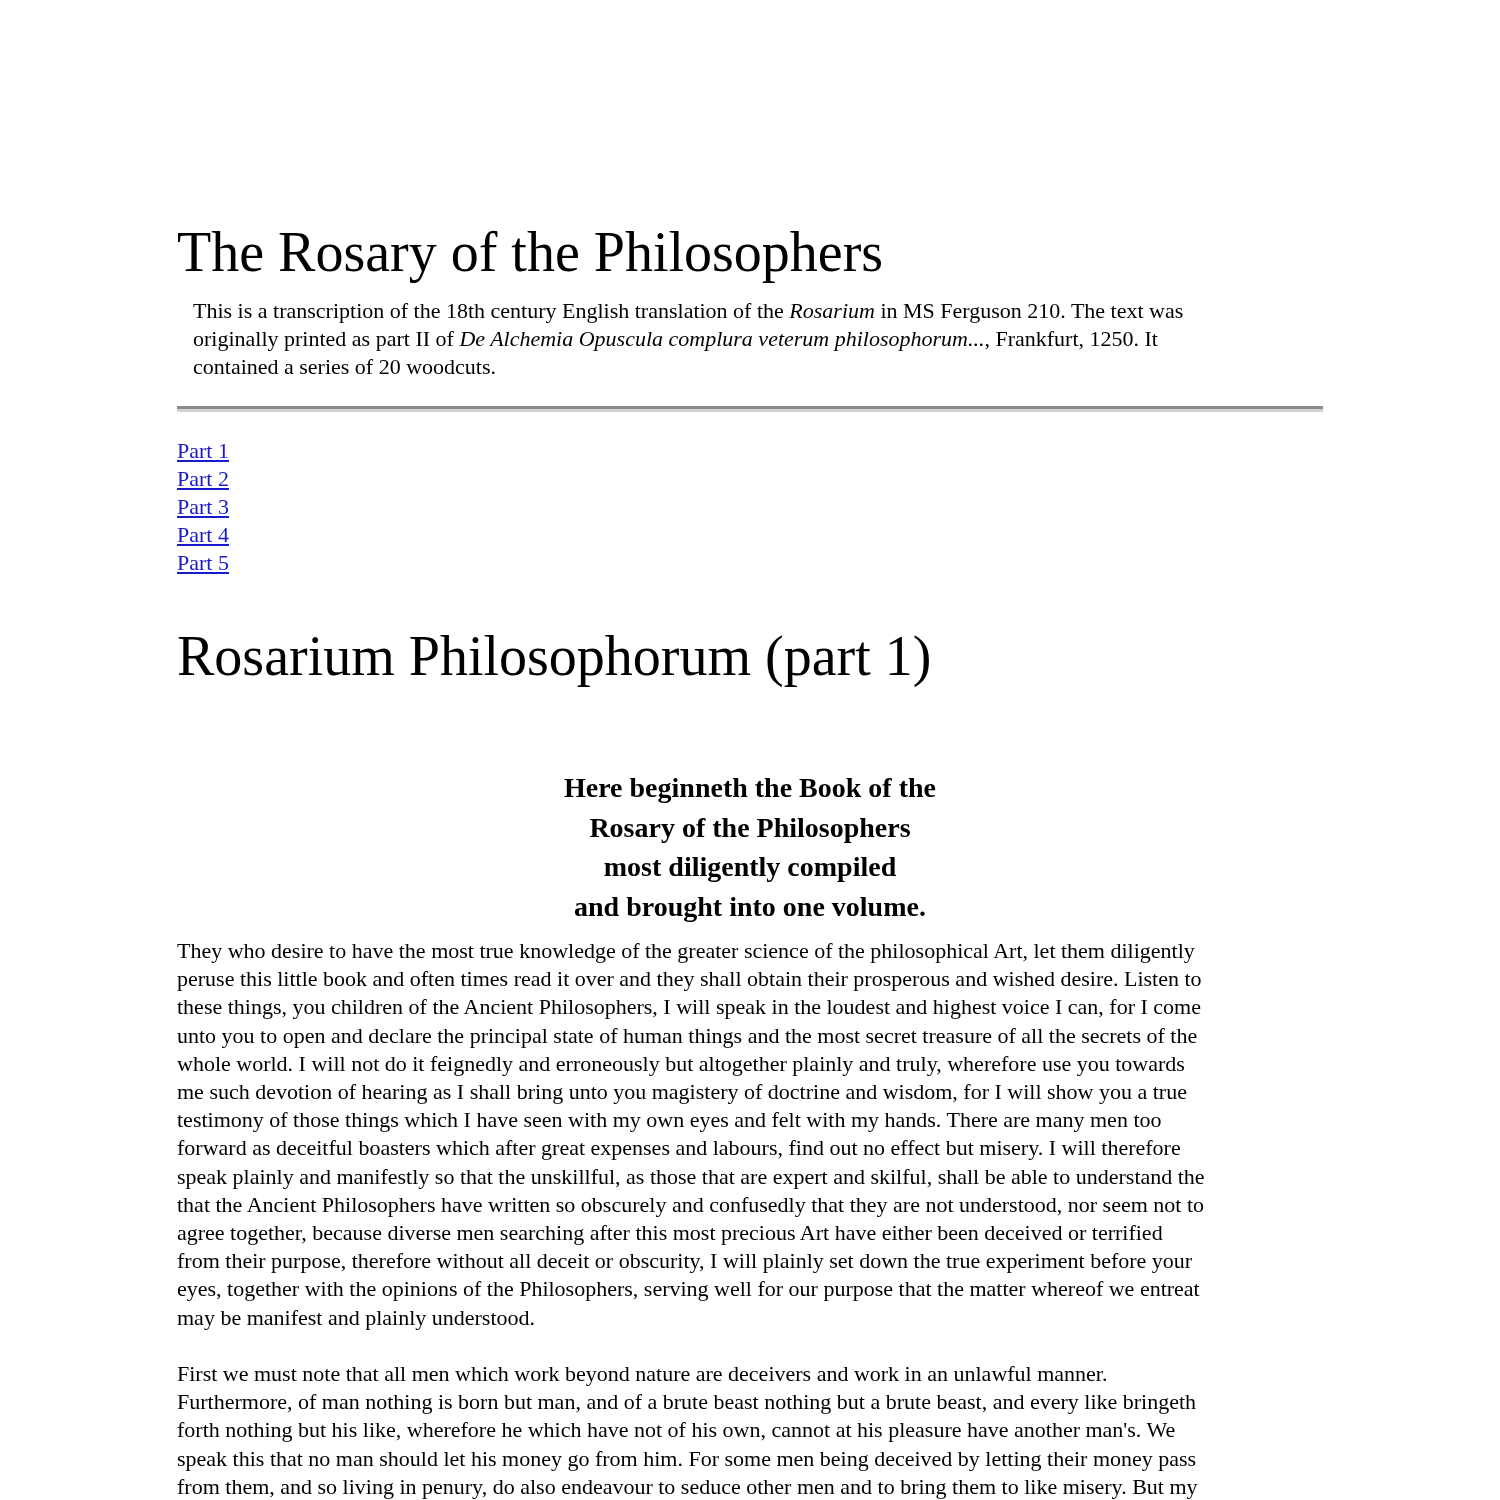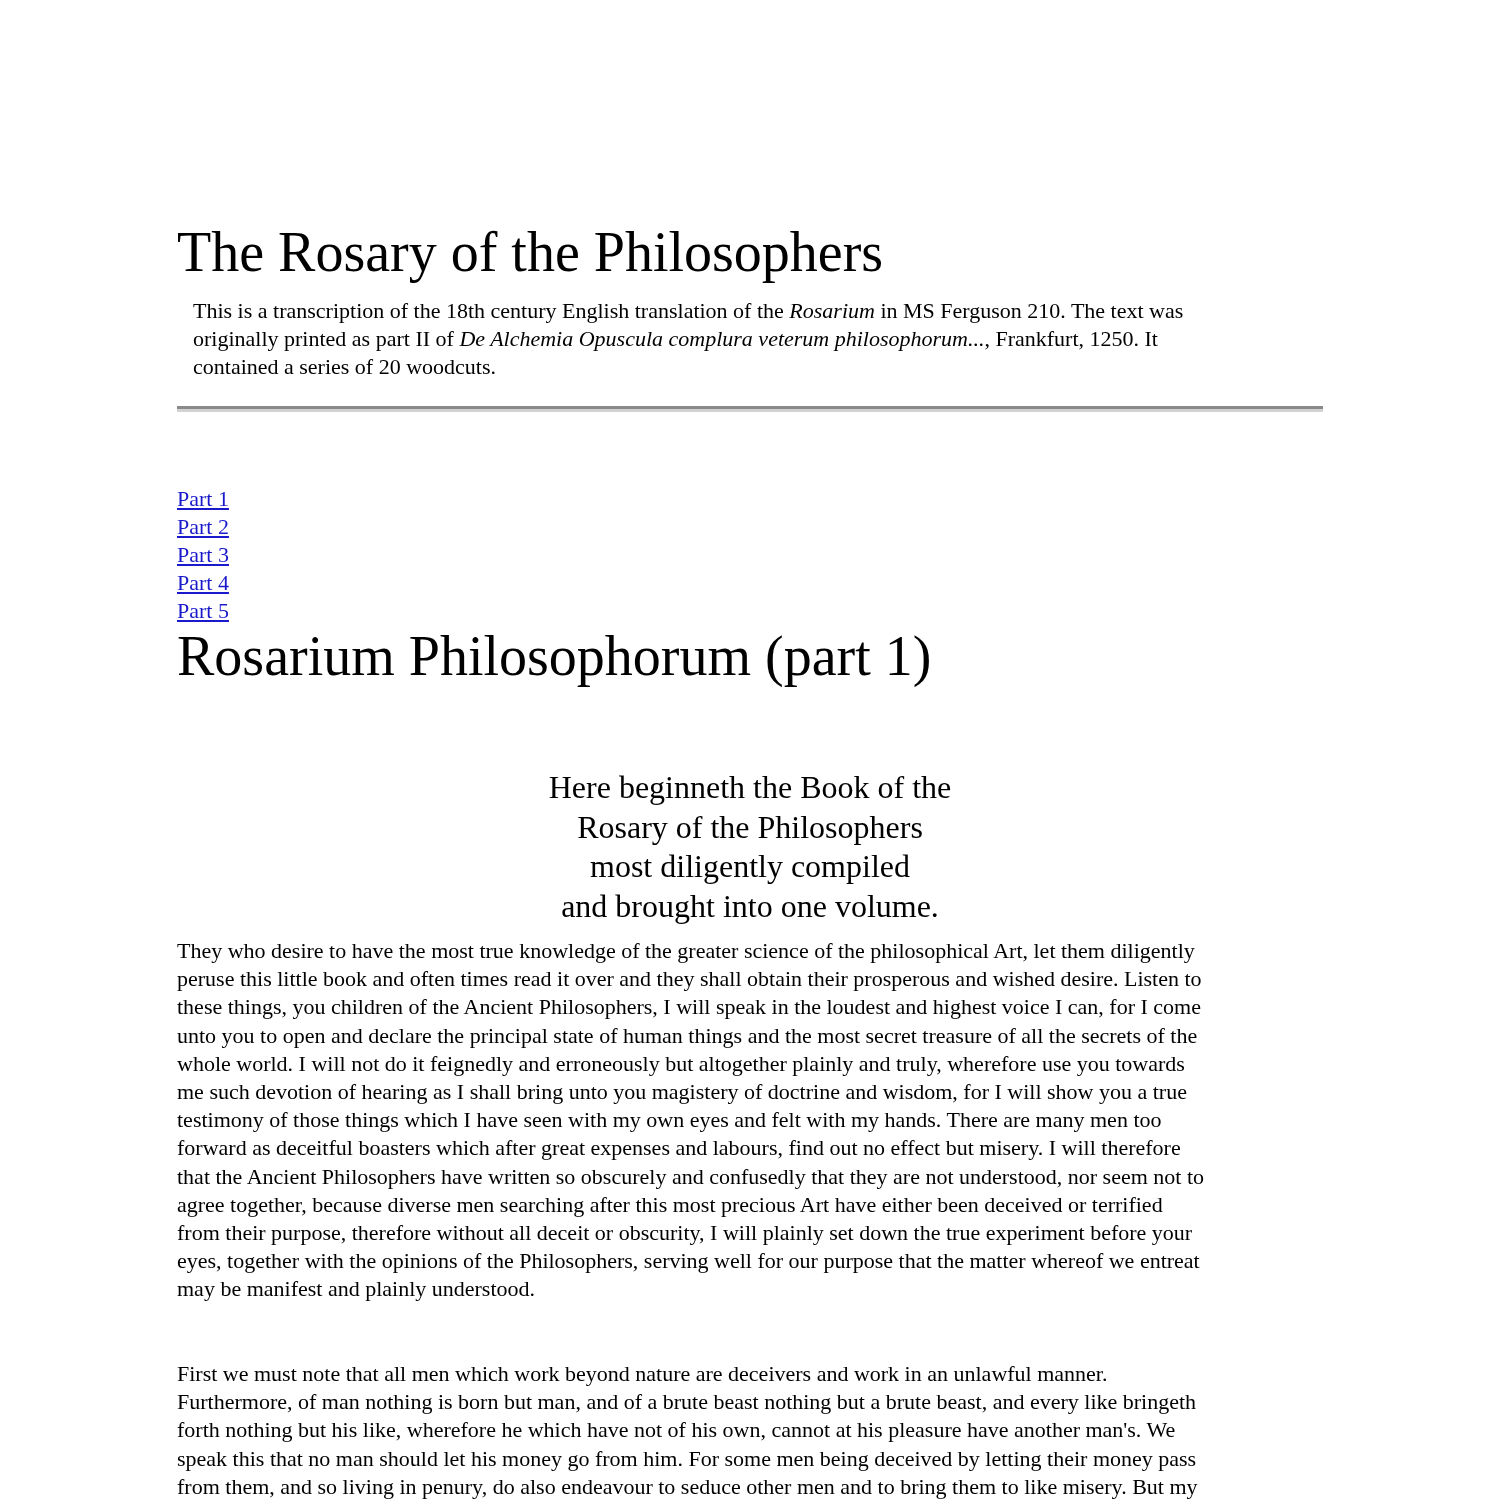--- a/index.html
+++ b/index.html
@@ -51,37 +51,36 @@
     box-sizing: border-box;
     border-top: 3px solid #8a8a8a;
     border-bottom: 3px solid #d2d2d2;
   }
   .toc {
     position: absolute;
     left: 0;
     top: 437px;
     font-size: 22px;
     line-height: 28px;
-    margin-top: 48px;
   }
   .toc a {
     display: block;
     color: #1a1acc;
     text-decoration: underline;
     white-space: nowrap;
     width: max-content;
   }
   .subhead {
     position: absolute;
     left: 0;
     top: 768px;
     width: 1146px;
     text-align: center;
-    font-weight: normal;
-    font-size: 32px;
+    font-weight: bold;
+    font-size: 28px;
     line-height: 39.5px;
   }
   .subhead .ln { display: block; white-space: nowrap; }
   .centered-para {
     position: absolute;
     left: 0;
     top: 937px;
     width: 1146px;
     font-size: 22px;
     line-height: 28.2px;
@@ -132,20 +131,21 @@
 
   <div class="centered-para">
     <span class="ln">They who desire to have the most true knowledge of the greater science of the philosophical Art, let them diligently</span>
     <span class="ln">peruse this little book and often times read it over and they shall obtain their prosperous and wished desire. Listen to</span>
     <span class="ln">these things, you children of the Ancient Philosophers, I will speak in the loudest and highest voice I can, for I come</span>
     <span class="ln">unto you to open and declare the principal state of human things and the most secret treasure of all the secrets of the</span>
     <span class="ln">whole world. I will not do it feignedly and erroneously but altogether plainly and truly, wherefore use you towards</span>
     <span class="ln">me such devotion of hearing as I shall bring unto you magistery of doctrine and wisdom, for I will show you a true</span>
     <span class="ln">testimony of those things which I have seen with my own eyes and felt with my hands. There are many men too</span>
     <span class="ln">forward as deceitful boasters which after great expenses and labours, find out no effect but misery. I will therefore</span>
+    <span class="ln">speak plainly and manifestly so that the unskillful, as those that are expert and skilful, shall be able to understand the</span>
     <span class="ln">that the Ancient Philosophers have written so obscurely and confusedly that they are not understood, nor seem not to</span>
     <span class="ln">agree together, because diverse men searching after this most precious Art have either been deceived or terrified</span>
     <span class="ln">from their purpose, therefore without all deceit or obscurity, I will plainly set down the true experiment before your</span>
     <span class="ln">eyes, together with the opinions of the Philosophers, serving well for our purpose that the matter whereof we entreat</span>
     <span class="ln">may be manifest and plainly understood.</span>
   </div>
 
   <div class="body-para">
     <span class="ln">First we must note that all men which work beyond nature are deceivers and work in an unlawful manner.</span>
     <span class="ln">Furthermore, of man nothing is born but man, and of a brute beast nothing but a brute beast, and every like bringeth</span>

